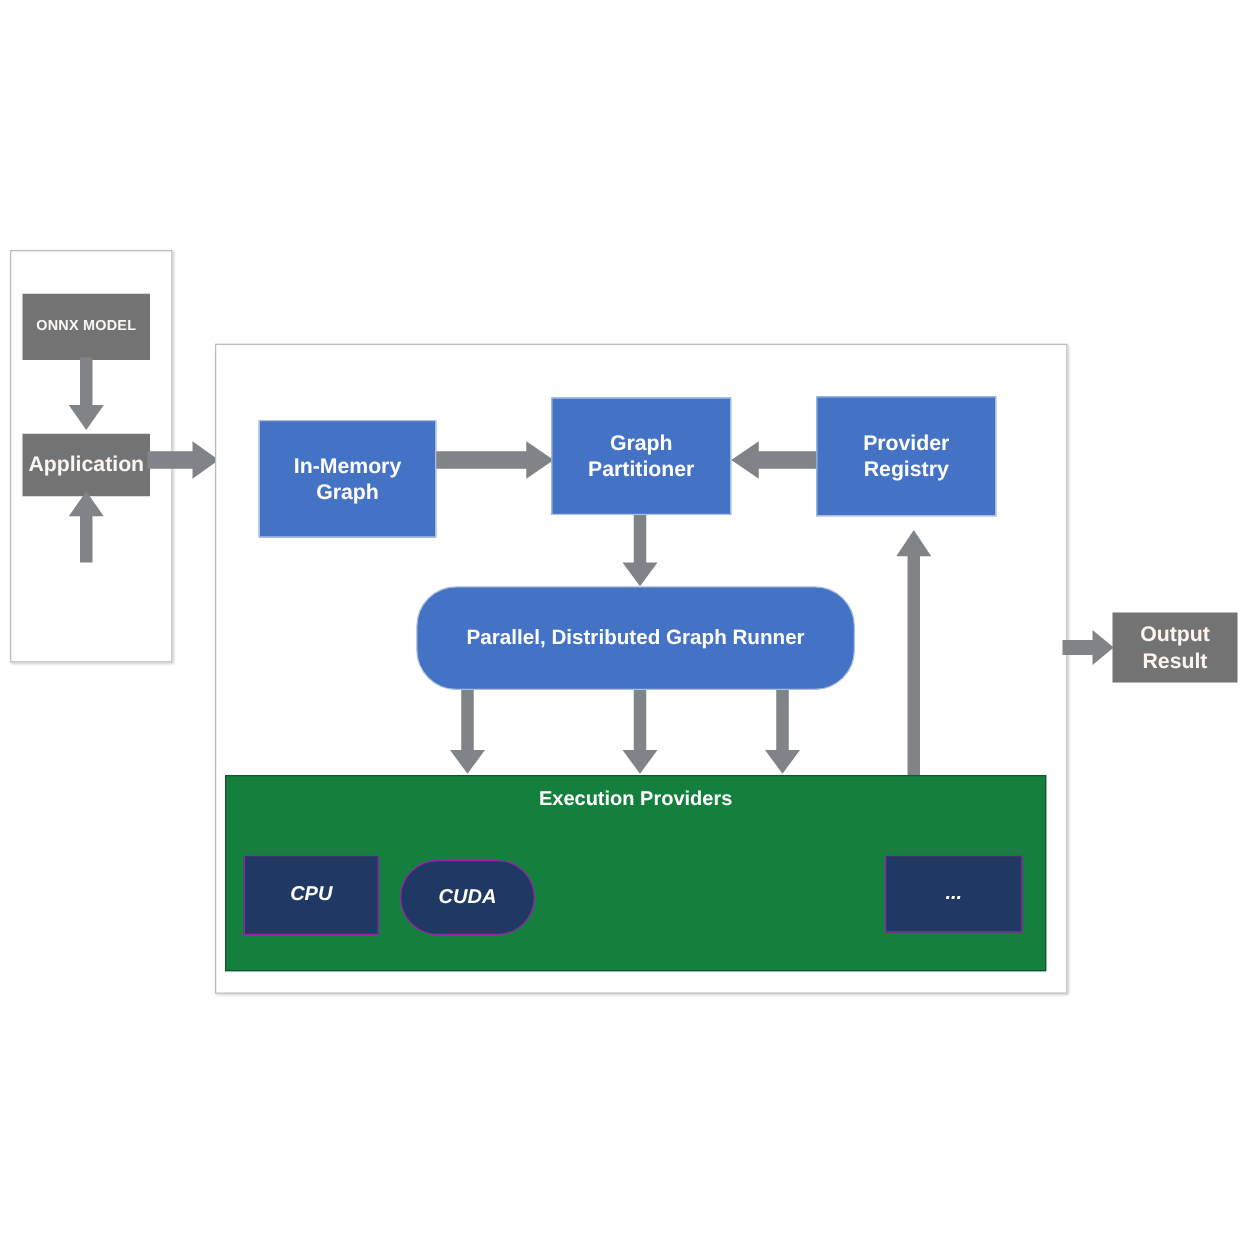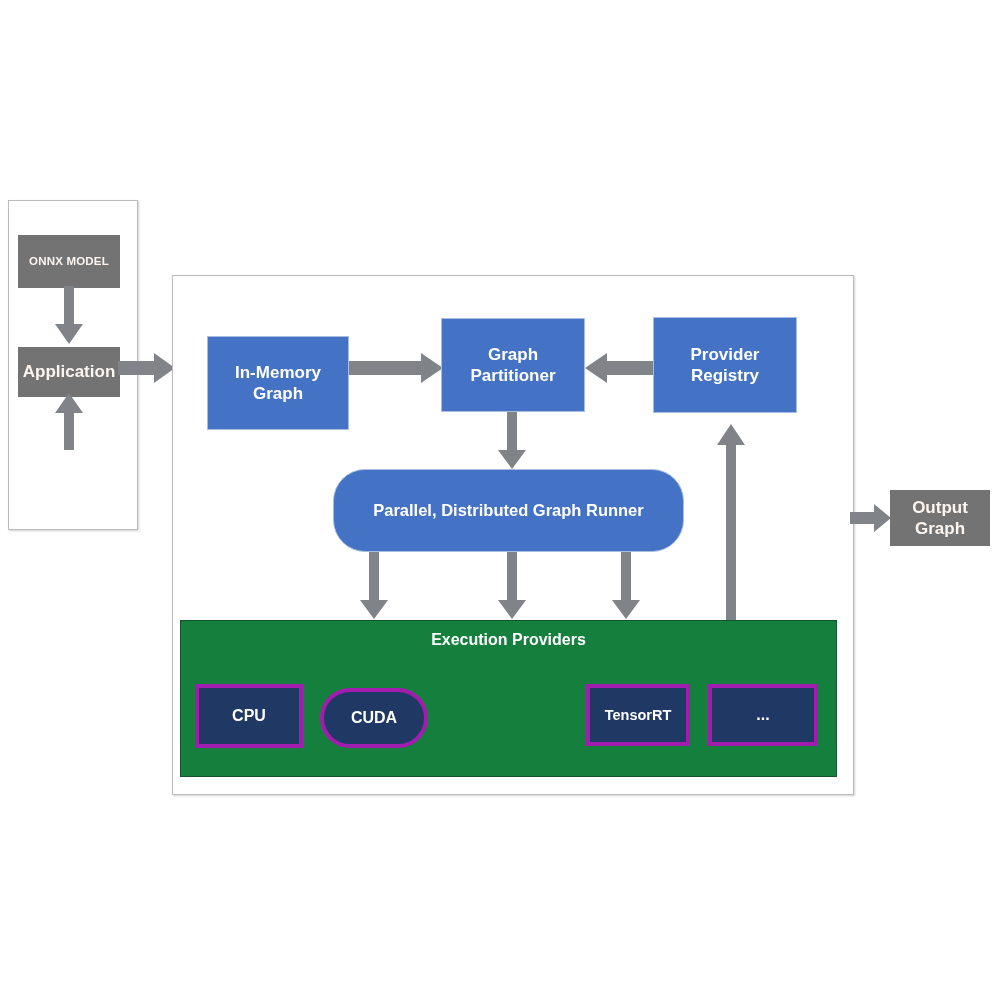--- a/index.html
+++ b/index.html
@@ -71,28 +71,29 @@
     top: 10px;
     text-align: center;
     color: #ffffff;
     font-size: 16px;
     font-weight: bold;
   }
   .ep-chip {
     position: absolute;
     box-sizing: border-box;
     background: #1f3864;
-    border: 4px solid #a21caf;
+    border: 1px solid #a21caf;
     display: flex;
     align-items: center;
     justify-content: center;
     color: #ffffff;
     font-size: 16px;
     font-weight: bold;
     text-align: right;
+    font-style: italic;
   }
   .ep-chip.small {
     font-size: 14.5px;
   }
   
   .arrow {
     position: absolute;
   }
   .arrow svg {
     display: block;
@@ -181,25 +182,24 @@
       <polygon points="15,0 29,21 20,21 20,198 10,198 10,21 1,21" fill="#808387"></polygon>
     </svg>
   </div>
 
   <div class="ep-panel" style="left:180px; top:620px; width:657px; height:157px;">
     <div class="ep-title">Execution Providers</div>
   </div>
 
   <div class="ep-chip" style="left:195px; top:684px; width:108px; height:64px;">CPU</div>
   <div class="ep-chip" style="left:320px; top:688px; width:108px; height:60px;border-radius:30px;">CUDA</div>
-  <div class="ep-chip small" style="left:586px; top:684px; width:104px; height:62px;">TensorRT</div>
   <div class="ep-chip" style="left:708px; top:684px; width:110px; height:62px;">...</div>
 
   <div class="arrow" style="left:850px; top:503px; width:42px; height:30px;">
     <svg width="42" height="30" viewBox="0 0 42 30">
       <polygon points="0,9 24,9 24,1 41,15 24,29 24,21 0,21" fill="#808387"></polygon>
     </svg>
   </div>
 
   <div class="box orange" style="left:890px; top:490px; width:100px; height:56px;">Output
-Graph</div>
+Result</div>
 
 </div>
 
 </body></html>

